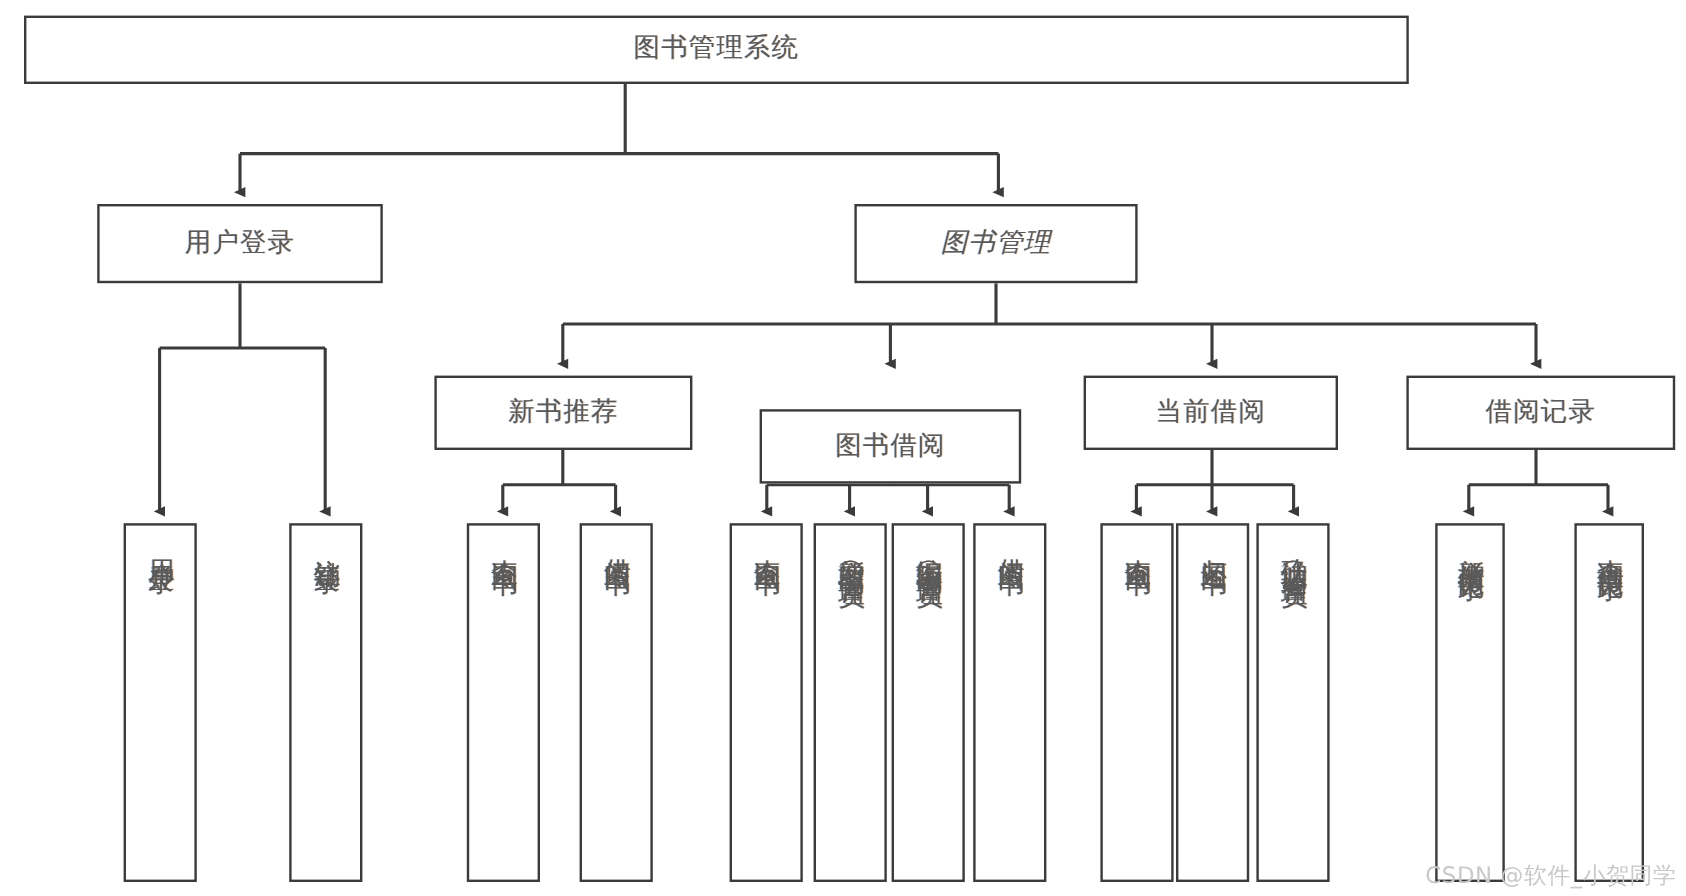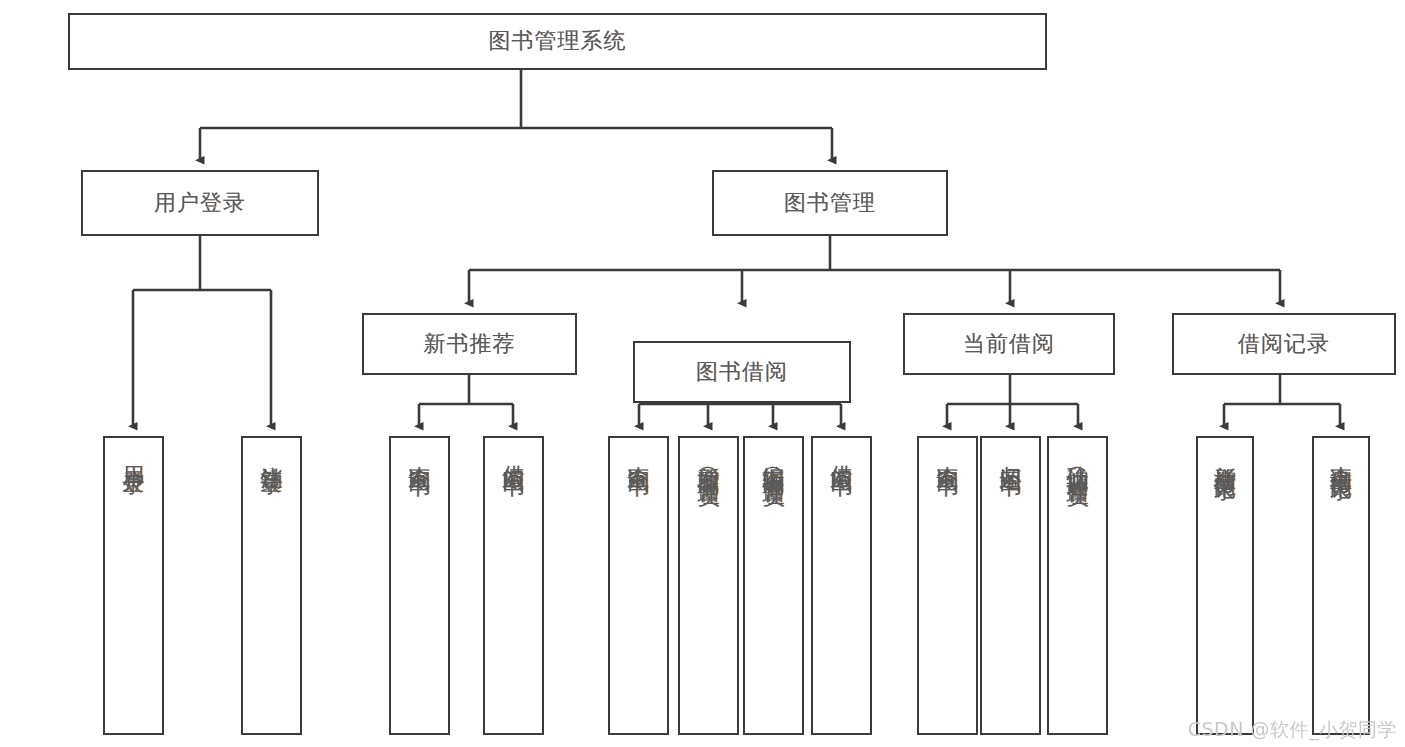--- a/index.html
+++ b/index.html
@@ -106,28 +106,28 @@
       <path d="M1010,404 L1010,426" marker-end="url(#arrow)"></path>
       <path d="M1078,404 L1078,426" marker-end="url(#arrow)"></path>
 
       <path d="M1280,375 L1280,404"></path>
       <path d="M1224,404 L1340,404"></path>
       <path d="M1224,404 L1224,426" marker-end="url(#arrow)"></path>
       <path d="M1340,404 L1340,426" marker-end="url(#arrow)"></path>
     </g>
   </svg>
 
-  <div class="node h-node" style="left:20px;top:13px;width:979px;height:57px;margin-left:48px;">
+  <div class="node h-node" style="left:20px;top:13px;width:1154px;height:57px;">
     <span class="node-label">图书管理系统</span>
   </div>
 
   <div class="node h-node" style="left:81px;top:170px;width:238px;height:66px;">
     <span class="node-label">用户登录</span>
   </div>
-  <div class="node h-node" style="left:712px;top:170px;width:236px;height:66px;">
+  <div class="node h-node" style="left:712px;top:170px;width:236px;height:66px;font-style:italic;">
     <span class="node-label">图书管理</span>
   </div>
 
   <div class="node h-node" style="left:362px;top:313px;width:215px;height:62px;">
     <span class="node-label">新书推荐</span>
   </div>
   <div class="node h-node" style="left:633px;top:313px;width:218px;height:62px;margin-top:28px;">
     <span class="node-label">图书借阅</span>
   </div>
   <div class="node h-node" style="left:903px;top:313px;width:212px;height:62px;">

